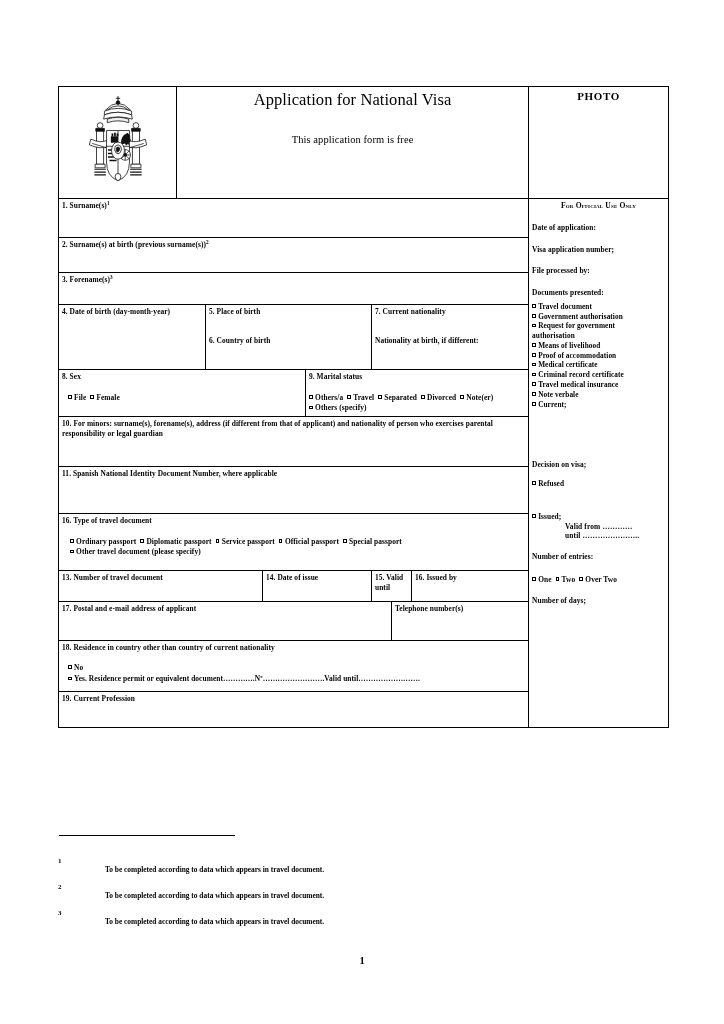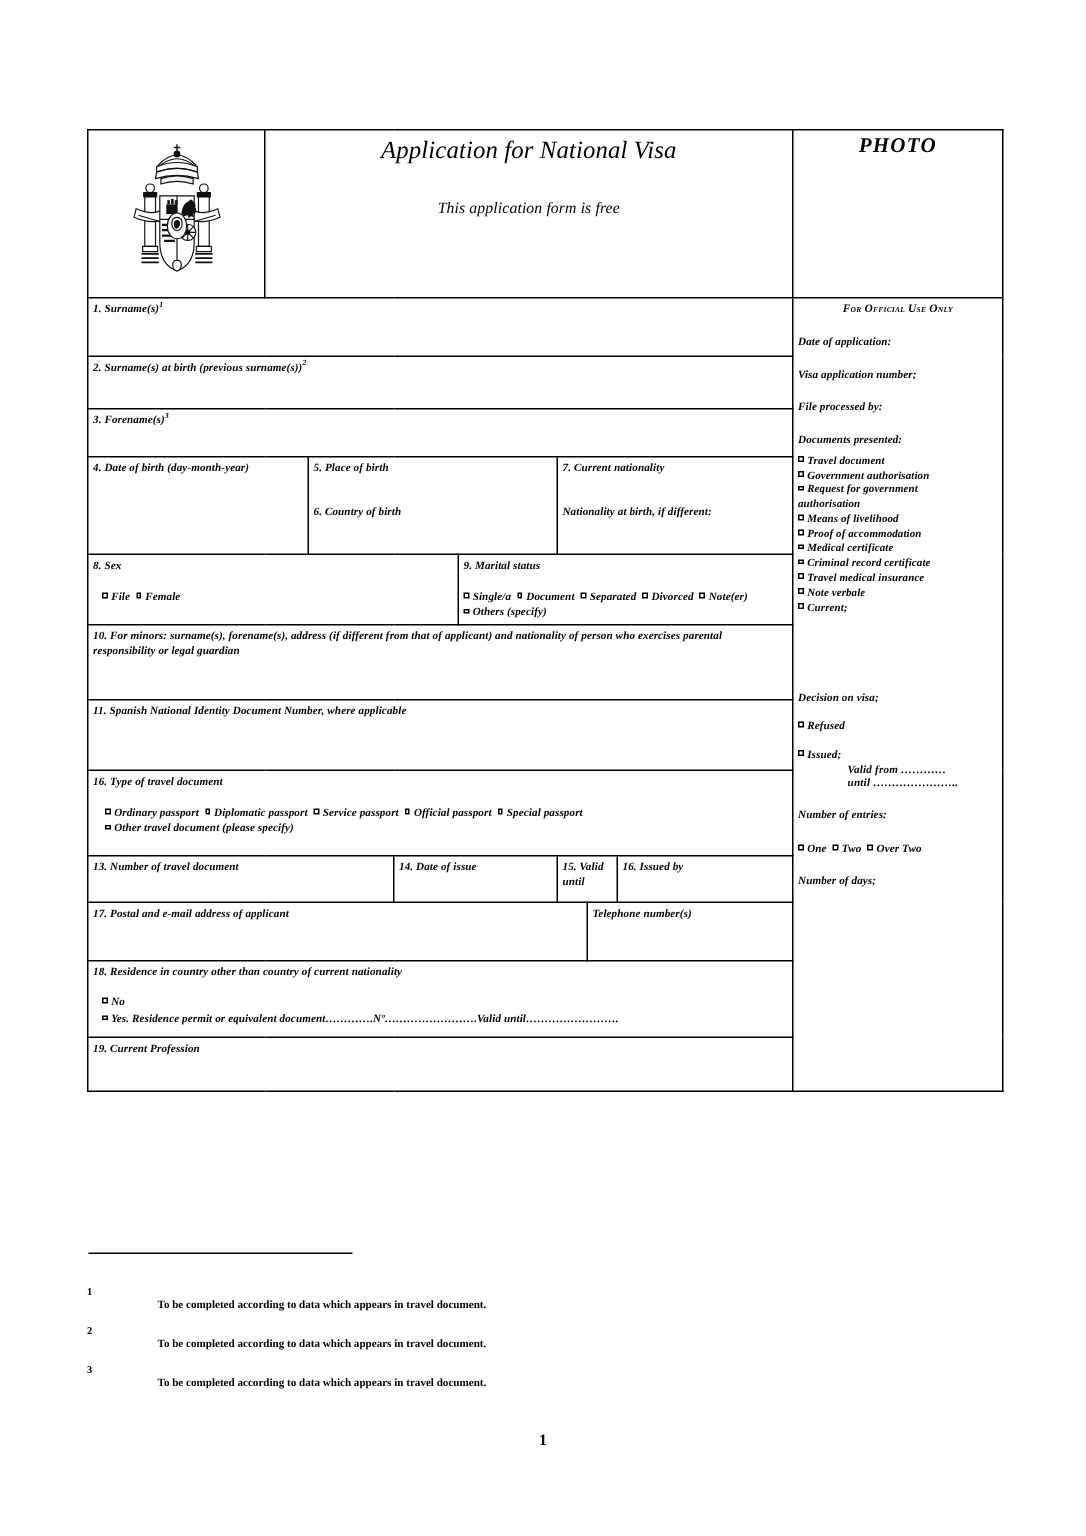--- a/index.html
+++ b/index.html
@@ -33,21 +33,20 @@
     table-layout: fixed;
   }
   .form-table td {
     border: 1px solid #000;
     vertical-align: top;
     padding: 2px 3px 0 3px;
     font-size: 7.4px;
     line-height: 1.32;
     font-weight: bold;
     letter-spacing: 0.01em;
-    font-style: italic;
   }
 
   
   .hdr-crest {
     width: 118px;
     text-align: center;
     vertical-align: middle;
     padding: 0;
   }
   .hdr-title {
@@ -65,21 +64,21 @@
     font-size: 16.5px;
     font-weight: normal;
     margin-bottom: 22px;
     letter-spacing: 0.005em;
   }
   .title-sub {
     font-size: 10.5px;
     font-weight: normal;
   }
   .photo-label {
-    font-size: 14px;
+    font-size: 11px;
     font-weight: bold;
     letter-spacing: 0.06em;
   }
 
   
   .official-col {
     width: 140px;
     padding: 2px 3px 0 4px;
   }
   .official-title {
@@ -298,21 +297,21 @@
           <div><span class="cb"></span><span>Means of livelihood</span></div>
           <div><span class="cb"></span><span>Proof of accommodation</span></div>
           <div><span class="cb"></span><span>Medical certificate</span></div>
           <div><span class="cb"></span><span>Criminal record certificate</span></div>
           <div><span class="cb"></span><span>Travel medical insurance</span></div>
           <div><span class="cb"></span><span>Note verbale</span></div>
           <div><span class="cb"></span><span>Current;</span></div>
         </div>
         <div class="official-line" style="margin-top:51px">Decision on visa;</div>
         <div style="margin-top:9px"><span class="cb"></span><span>Refused</span></div>
-        <div style="margin-top:9px"><span class="cb"></span><span>Issued;</span></div>
+        <div style="margin-top:23px"><span class="cb"></span><span>Issued;</span></div>
         <div class="dots">Valid from …………</div>
         <div class="dots">until …………………..</div>
         <div class="official-line tight">Number of entries:</div>
         <div style="margin-top:13px; white-space:nowrap"><span class="cb"></span><span>One</span><span class="cb" style="margin-left:4px"></span><span>Two</span><span class="cb" style="margin-left:4px"></span><span>Over Two</span></div>
         <div class="official-line tight">Number of days;</div>
       </td>
     </tr>
 
     <tr>
       <td colspan="8" style="height:32px">
@@ -340,21 +339,21 @@
       </td>
     </tr>
 
     <tr>
       <td colspan="4" style="height:44px">
         <span class="fld">8. Sex</span>
         <span class="opts" style="padding-left:6px"><span class="cb"></span><span>File</span><span class="cb" style="margin-left:4px"></span><span>Female</span></span>
       </td>
       <td colspan="4">
         <span class="fld">9. Marital status</span>
-        <span class="opts"><span class="cb"></span><span>Single/a</span><span class="cb" style="margin-left:4px"></span><span>Document</span><span class="cb" style="margin-left:4px"></span><span>Separated</span><span class="cb" style="margin-left:4px"></span><span>Divorced</span><span class="cb" style="margin-left:4px"></span><span>Note(er)</span></span>
+        <span class="opts"><span class="cb"></span><span>Others/a</span><span class="cb" style="margin-left:4px"></span><span>Travel</span><span class="cb" style="margin-left:4px"></span><span>Separated</span><span class="cb" style="margin-left:4px"></span><span>Divorced</span><span class="cb" style="margin-left:4px"></span><span>Note(er)</span></span>
         <span class="opts-2"><span class="cb"></span><span>Others (specify)</span></span>
       </td>
     </tr>
 
     <tr>
       <td colspan="8" style="height:47px">
         <span class="fld wrap-txt">10. For minors: surname(s), forename(s), address (if different from that of applicant) and nationality of person who exercises parental responsibility or legal guardian</span>
       </td>
     </tr>
 

